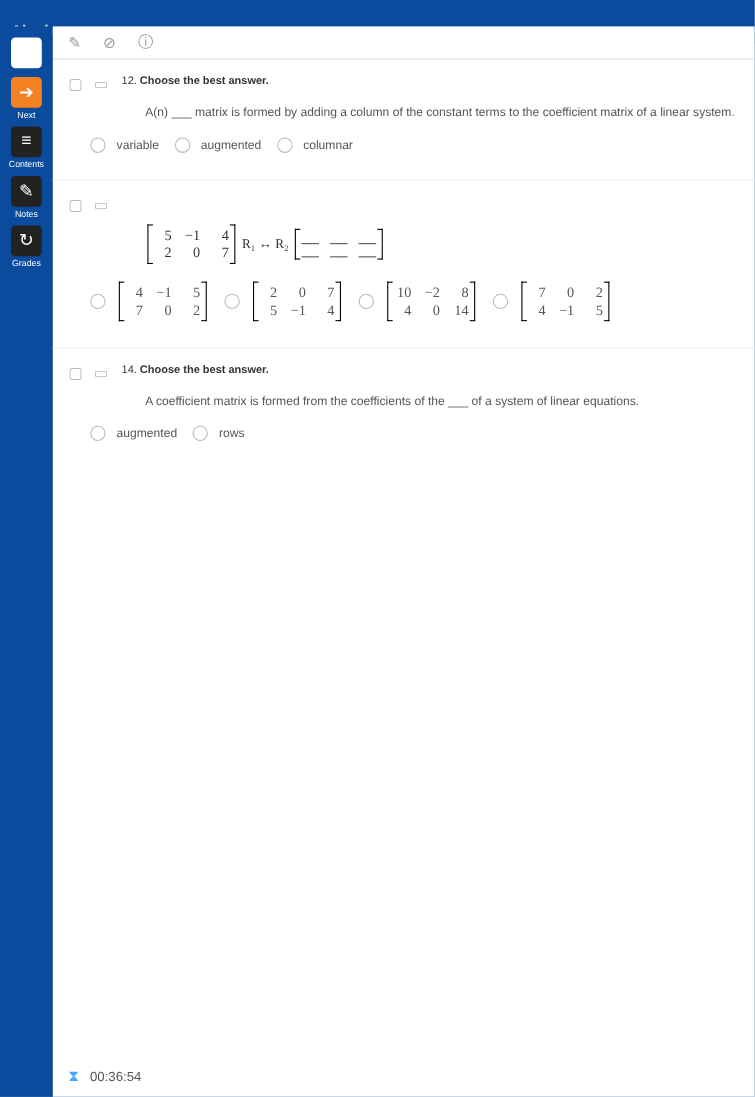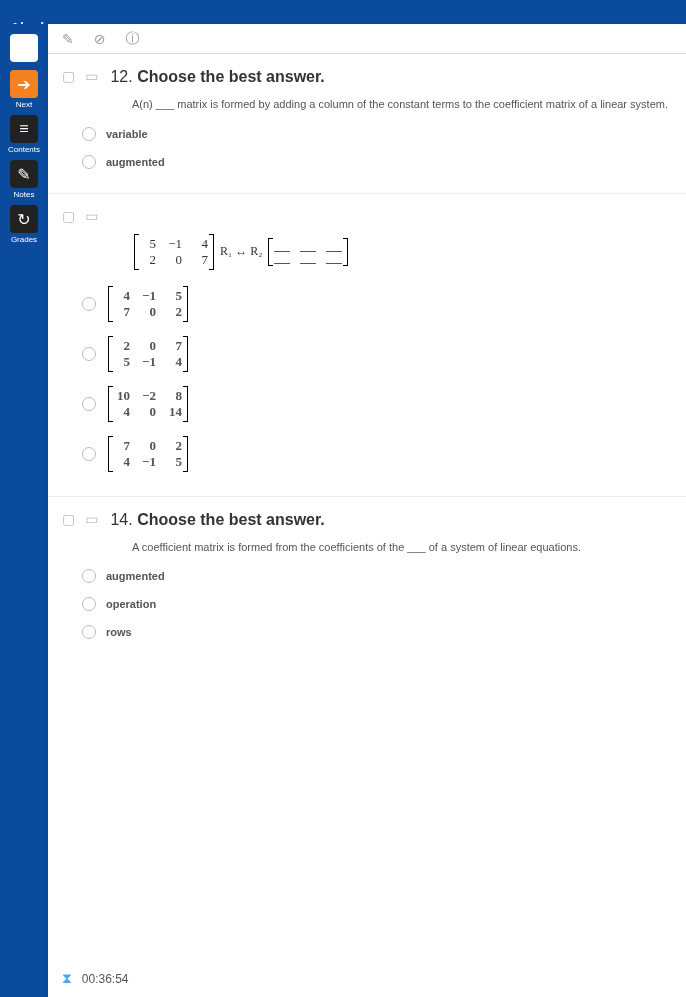--- a/index.html
+++ b/index.html
@@ -79,24 +79,24 @@
     padding: 14px 14px 24px 14px;
     border-bottom: 1px solid #eee;
   }
   .q-head {
     display: flex;
     align-items: flex-start;
     gap: 12px;
     margin-bottom: 10px;
   }
   .q-icons { color: #bbb; display: flex; gap: 10px; font-size: 14px; flex-shrink:0; }
-  .q-title { font-size: 16px; color: #333; }
+  .q-title { font-size: 10px; color: #333; }
   .q-title .bold { font-weight: bold; }
   .q-body { margin-left: 70px; font-size: 11px; color: #555; margin-bottom: 14px; line-height:1.5;}
-  .options { margin-left: 20px; display: flex; flex-direction: column; gap: 14px; font-weight: bold; }
+  .options { margin-left: 20px; display: flex; gap: 14px; }
   .opt { display: flex; align-items: center; gap: 10px; font-size: 11px; color: #555; cursor: pointer;}
   .radio {
     width: 14px; height: 14px;
     border: 1.5px solid #bbb;
     border-radius: 50%;
     flex-shrink: 0;
   }
   .matrix {
     display: inline-block;
     position: relative;
@@ -192,20 +192,24 @@
     <div class="q-body">A(n) ___ matrix is formed by adding a column of the constant terms to the coefficient matrix of a linear system.</div>
     <div class="options">
       <div class="opt">
           <div class="radio"></div>
           <span>variable</span>
         </div>
       <div class="opt">
           <div class="radio"></div>
           <span>augmented</span>
         </div>
+      <div class="opt">
+          <div class="radio"></div>
+          <span>columnar</span>
+        </div>
     </div>
   </div>
 
   <div class="question">
     <div class="q-head">
       <div class="q-icons">
         <span>▢</span>
         <span>▭</span>
       </div>
     </div>
@@ -312,24 +316,20 @@
       </div>
     </div>
     <div class="q-body">A coefficient matrix is formed from the coefficients of the ___ of a system of linear equations.</div>
     <div class="options">
       <div class="opt">
           <div class="radio"></div>
           <span>augmented</span>
         </div>
       <div class="opt">
           <div class="radio"></div>
-          <span>operation</span>
-        </div>
-      <div class="opt">
-          <div class="radio"></div>
           <span>rows</span>
         </div>
     </div>
   </div>
 
   <div class="timer">
     <span class="hourglass">⧗</span>
     <span>00:36:54</span>
   </div>
 

